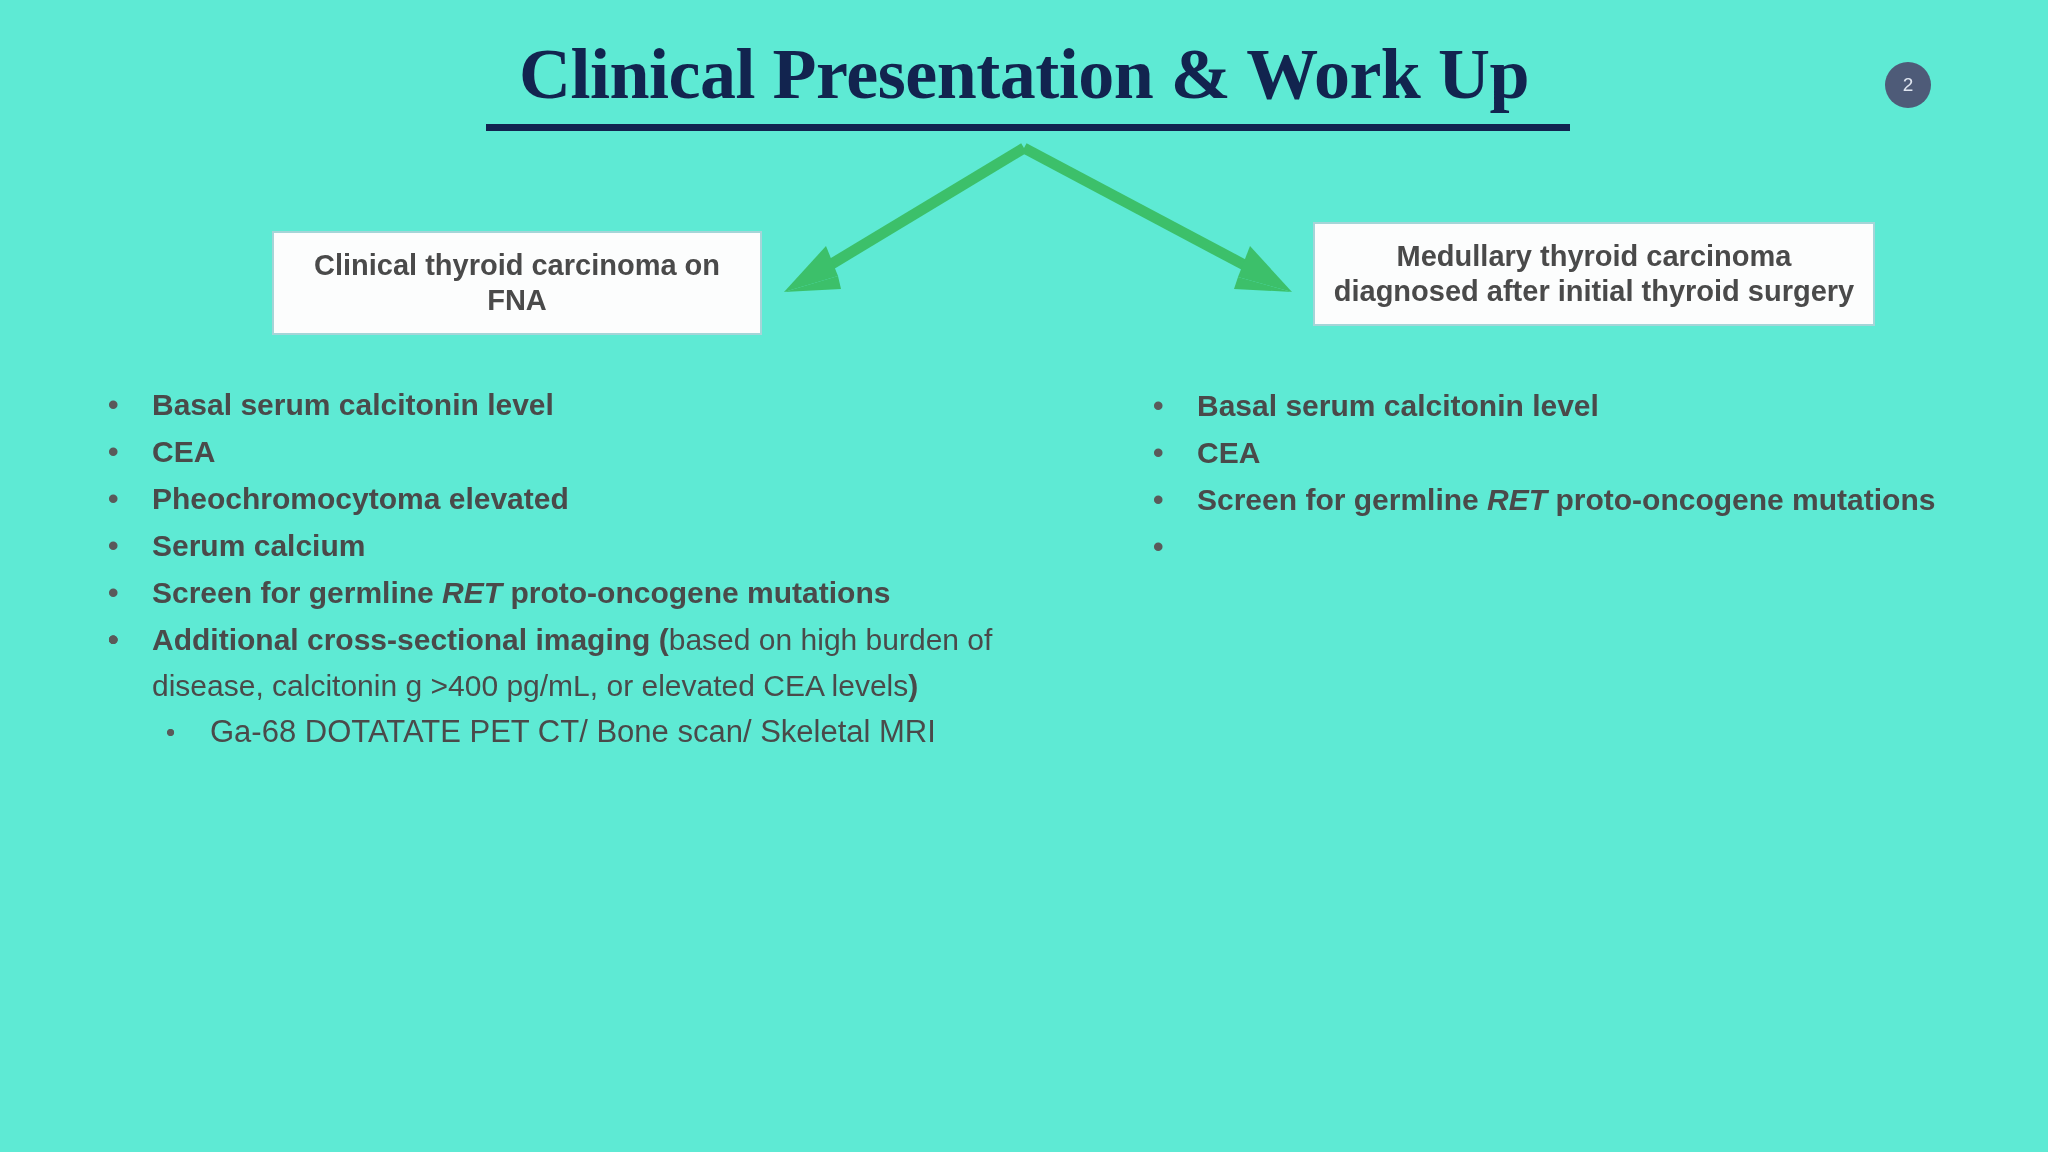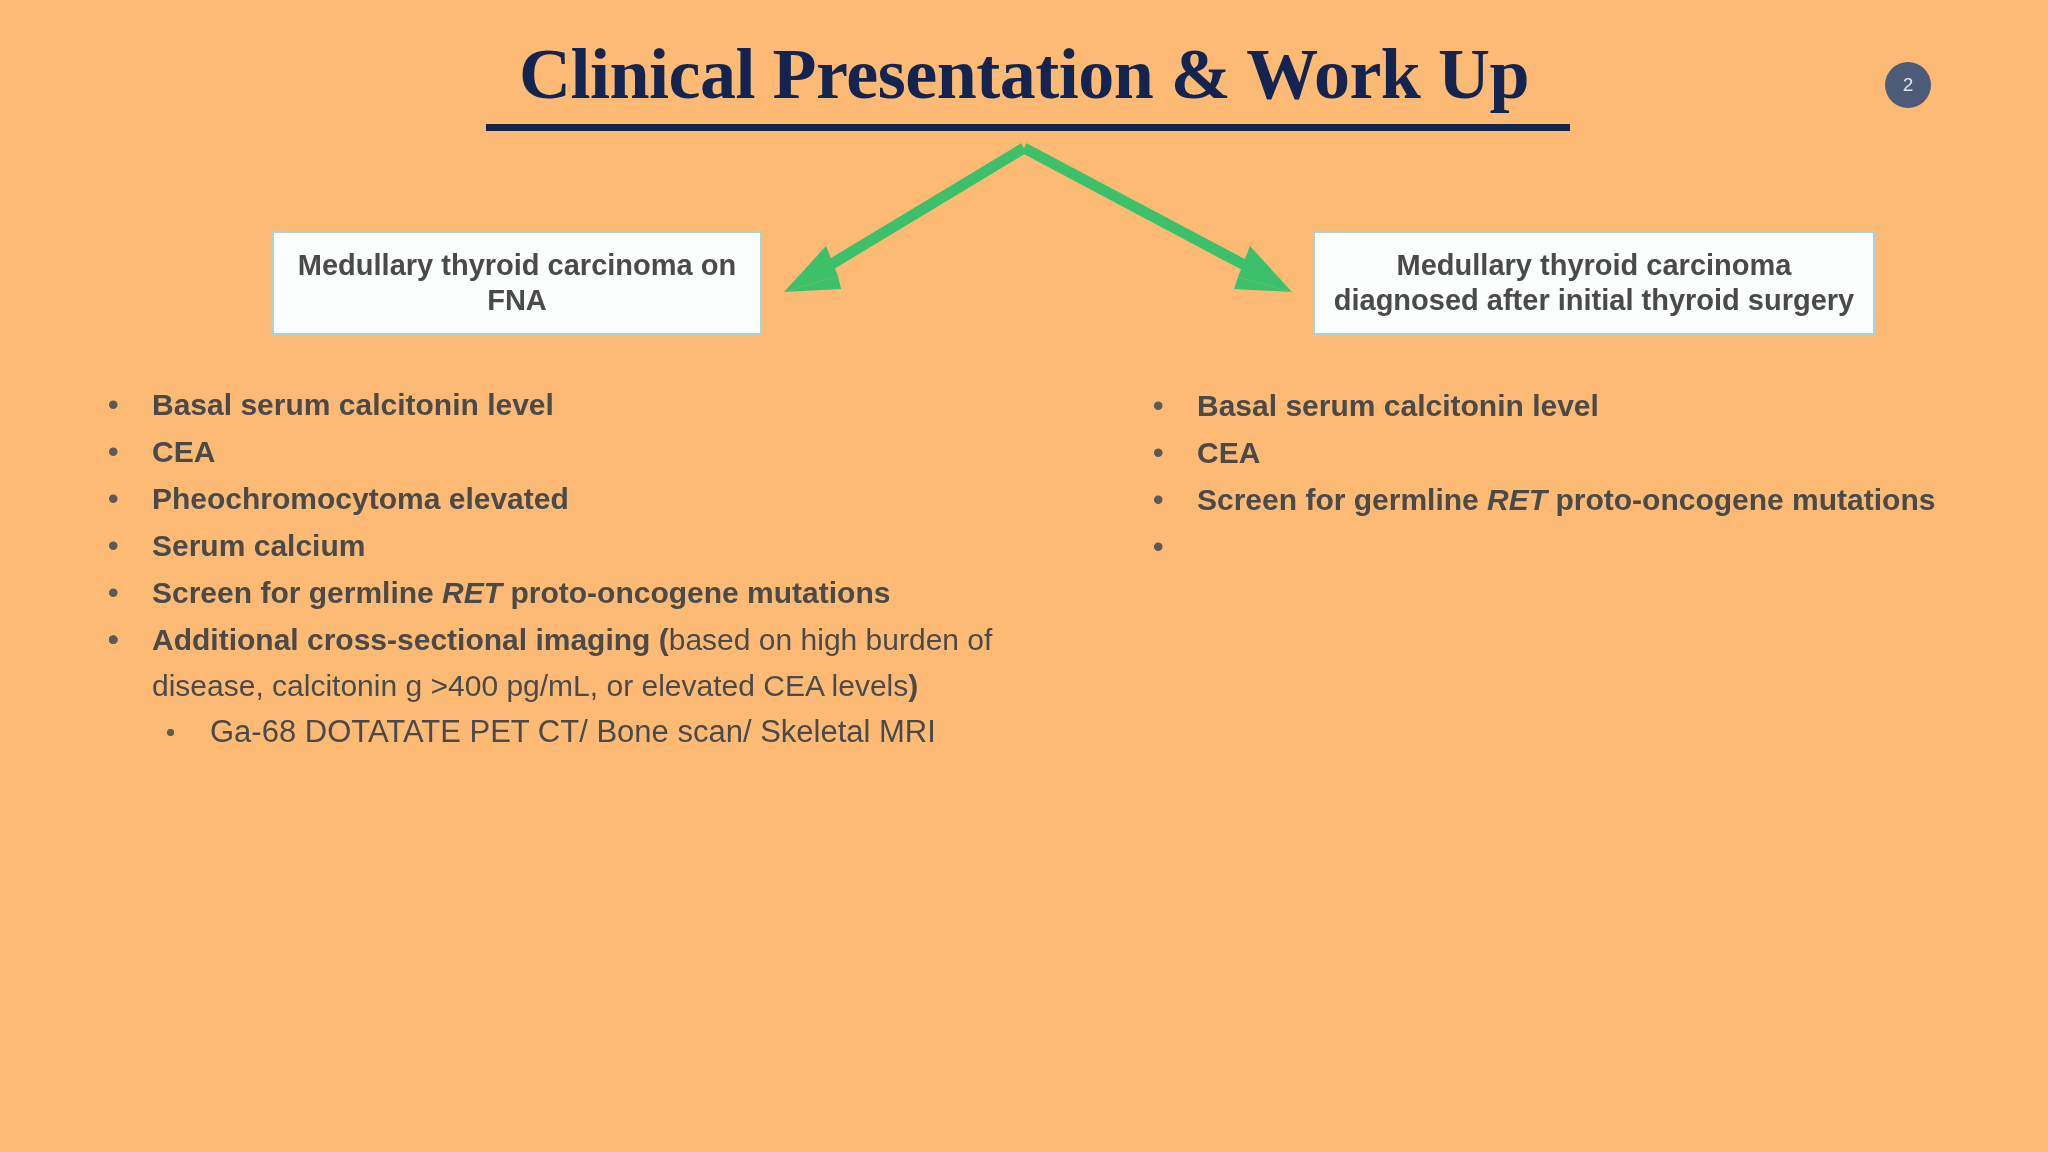--- a/index.html
+++ b/index.html
@@ -12,21 +12,21 @@
     height: 1152px;
     position: relative;
     overflow: hidden;
     font-family: "Liberation Sans", sans-serif;
     -webkit-font-smoothing: antialiased;
   }
 
   .slide {
     position: absolute;
     inset: 0;
-    background: #fdba74;
+    background: #5eead4;
   }
 
   
   .title-wrap {
     position: absolute;
     left: 0;
     top: 38px;
     width: 2048px;
     text-align: center;
     pointer-events: none;
@@ -87,21 +87,21 @@
     align-items: center;
     justify-content: center;
     text-align: center;
     color: #4a4a4a;
     font-weight: bold;
     font-size: 29px;
     line-height: 1.2;
     padding: 6px 14px;
   }
   #hdr-left  { left: 272px;  top: 231px; width: 490px; height: 104px; }
-  #hdr-right { left: 1313px; top: 231px; width: 562px; height: 104px; }
+  #hdr-right { left: 1313px; top: 222px; width: 562px; height: 104px; }
 
   
   .col {
     position: absolute;
     box-sizing: border-box;
   }
   #col-left  { left: 90px;   top: 382px; width: 1010px; }
   #col-right { left: 1135px; top: 383px; width: 900px; }
 
   ul.bl, ul.sub {
@@ -175,21 +175,21 @@
       <polygon points="784,292 838,276 826,246" fill="#3cc06a"></polygon>
       <polygon points="784,292 841,289 838,276" fill="#3cc06a"></polygon>
     </g>
     <g>
       <line x1="1024" y1="148" x2="1250" y2="268" stroke="#3cc06a" stroke-width="11" stroke-linecap="butt"></line>
       <polygon points="1292,292 1238,277 1250,246" fill="#3cc06a"></polygon>
       <polygon points="1292,292 1234,289 1238,277" fill="#3cc06a"></polygon>
     </g>
   </svg>
 
-  <div class="hdr-box" id="hdr-left">Medullary thyroid carcinoma on FNA</div>
+  <div class="hdr-box" id="hdr-left">Clinical thyroid carcinoma on FNA</div>
   <div class="hdr-box" id="hdr-right">Medullary thyroid carcinoma diagnosed after initial thyroid surgery</div>
 
   <div class="col" id="col-left">
     <ul class="bl">
         <li><span class="dot">•</span><span class="bold">Basal serum calcitonin level</span></li>
         <li><span class="dot">•</span><span class="bold">CEA</span></li>
         <li><span class="dot">•</span><span class="bold">Pheochromocytoma elevated</span></li>
         <li><span class="dot">•</span><span class="bold">Serum calcium</span></li>
         <li><span class="dot">•</span><span class="bold">Screen for germline </span><span class="bold ital">RET</span><span class="bold"> proto-oncogene mutations</span></li>
         <li><span class="dot">•</span></li>

